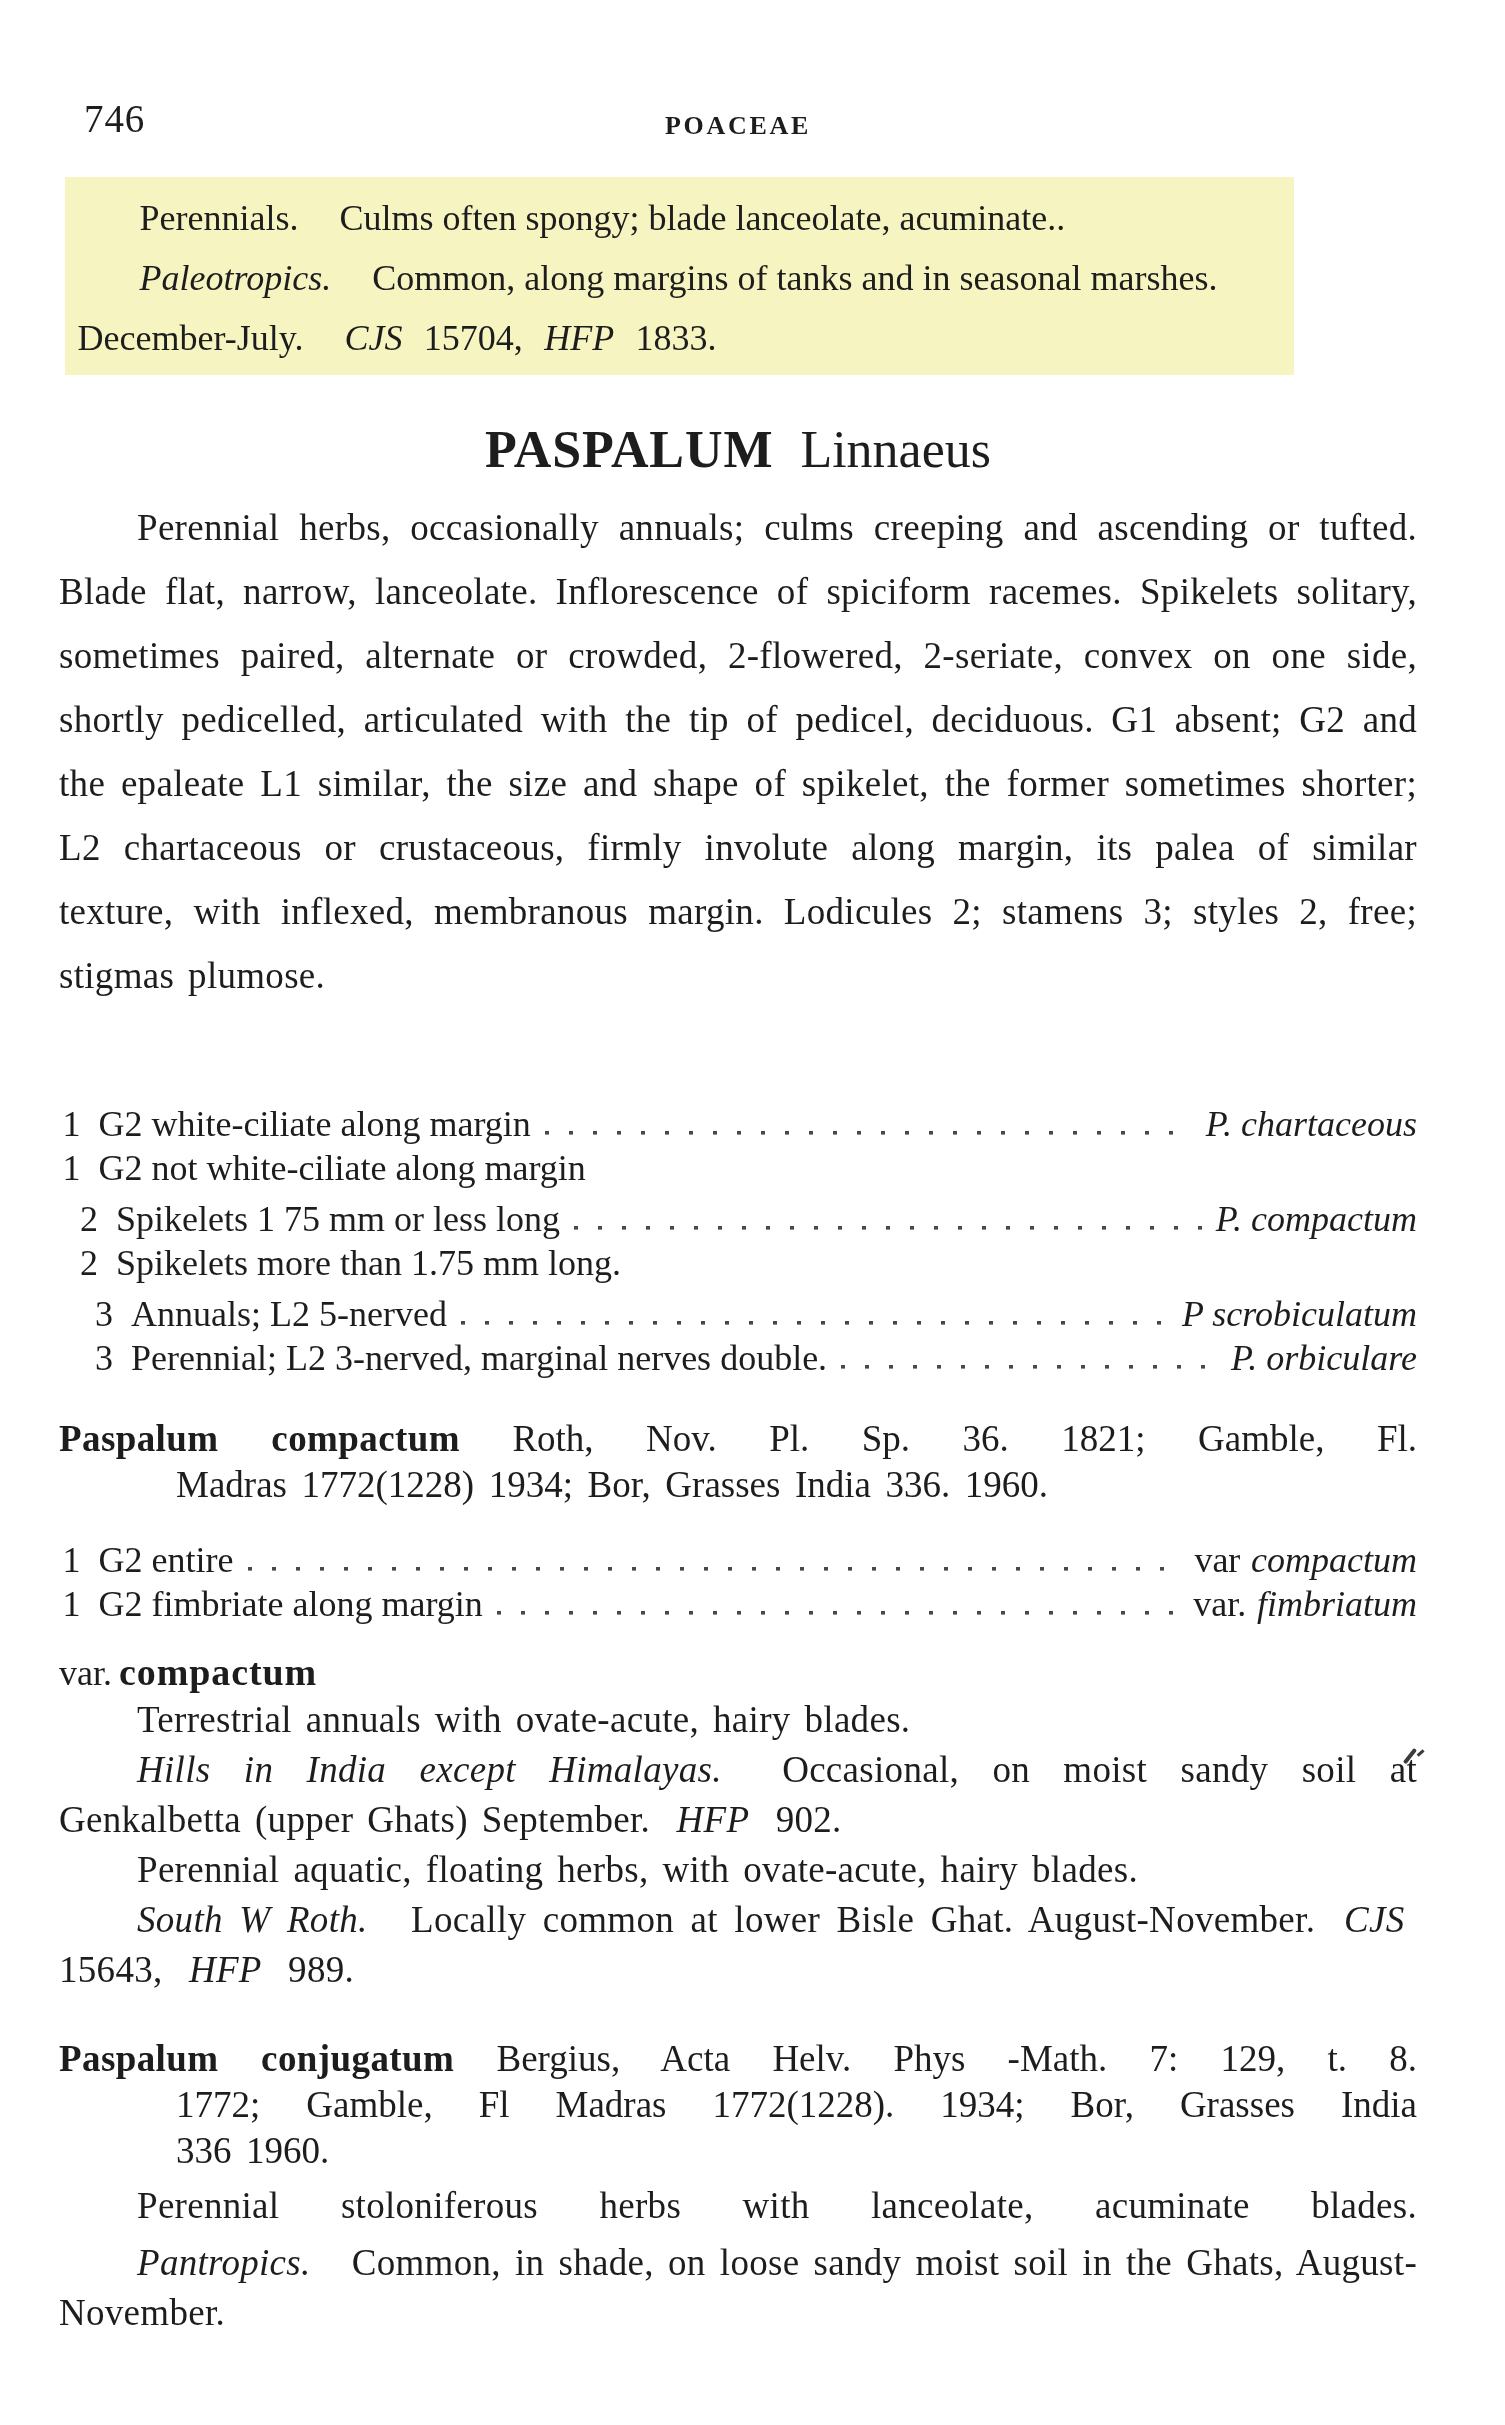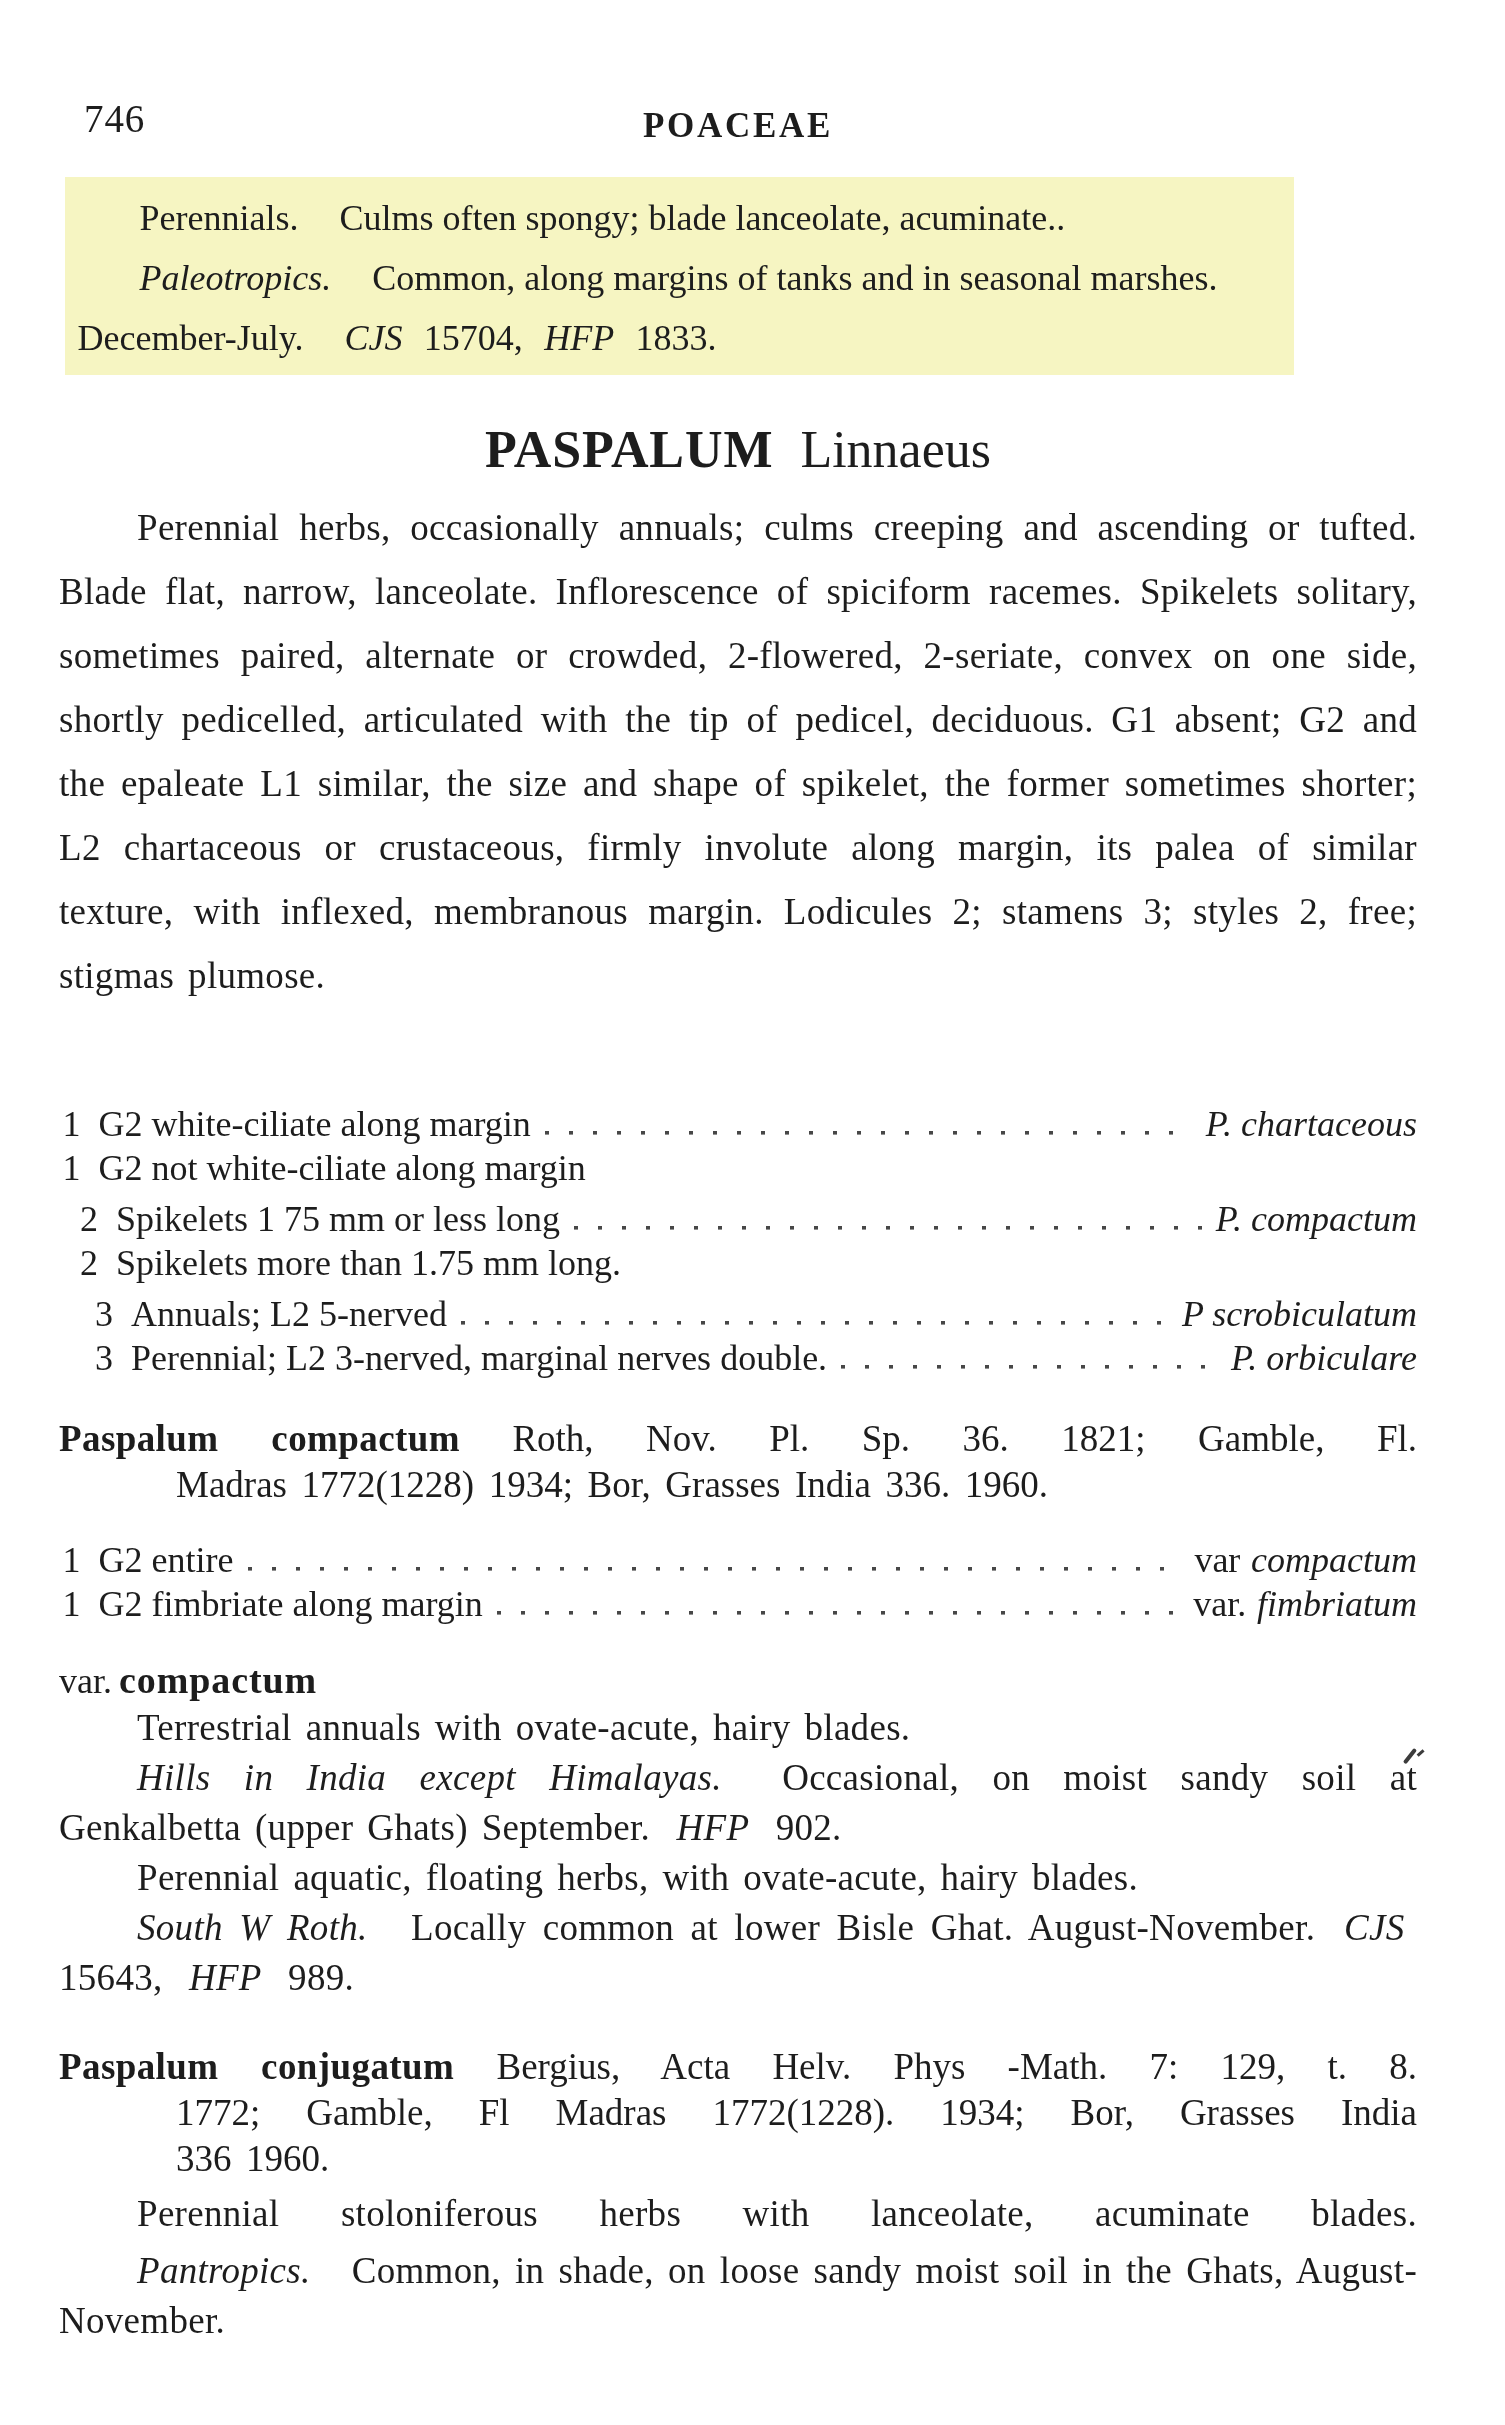--- a/index.html
+++ b/index.html
@@ -8,21 +8,21 @@
     width:1506px; height:2426px; position:relative;
     font-family:"Liberation Serif", serif;
     color:#1d1d1d;
   }
   .page { padding:94px 89px 0 59px; position:relative; }
 
   
   .hdr { position:relative; line-height:50px; font-size:39px; height:51px; }
   .hdr .pg { padding-left:25px; letter-spacing:0.9px; }
   .family { position:absolute; top:7px; left:50%; transform:translateX(-50%);
-            font-size:35px; font-weight:bold; letter-spacing:2.7px;text-align:center; }
+            font-size:26px; font-weight:bold; letter-spacing:2.7px;text-align:center; }
 
   
   .hl { margin-top:32px; margin-left:6.2px; width:1229px; background:#f6f5c2;
         padding:10.7px 14px 7px 12.4px; font-size:36px; line-height:60px; }
   .hl-line.ind { padding-left:62px; }
   .lead { margin-right:32px; }
   .it { font-style:italic; }
   .gap-r { margin-right:12.4px; }
 
   
@@ -45,21 +45,21 @@
   .vlabel { margin-right:10.7px; white-space:nowrap; }
 
   
   .sp-h1 { margin-top:36px; font-size:37px; line-height:46px;
            text-align:justify; text-align-last:justify; }
   .spname { font-weight:bold; letter-spacing:0.4px; }
   .sp-h2 { font-size:37px; line-height:46px; padding-left:117px; word-spacing:5.3px; }
   .sp-h2.stretch { text-align:justify; text-align-last:justify; }
 
   
-  .var-h { margin-top:32px; font-size:36px; line-height:44px; }
+  .var-h { margin-top:24px; font-size:36px; line-height:44px; }
   .var-h .vname { font-weight:bold; font-size:38px; letter-spacing:0.9px; margin-left:7px; }
   .sect { font-size:37px; line-height:50px; text-align:justify; text-indent:78px;
           word-spacing:4.4px; letter-spacing:0.3px; }
   .sect.noind { text-indent:0; }
   .sect.stretch { text-align-last:justify; }
   .mt8 { margin-top:7px; }
   .mt46 { margin-top:41px; }
   .lead2 { margin-right:27px; }
 
   

